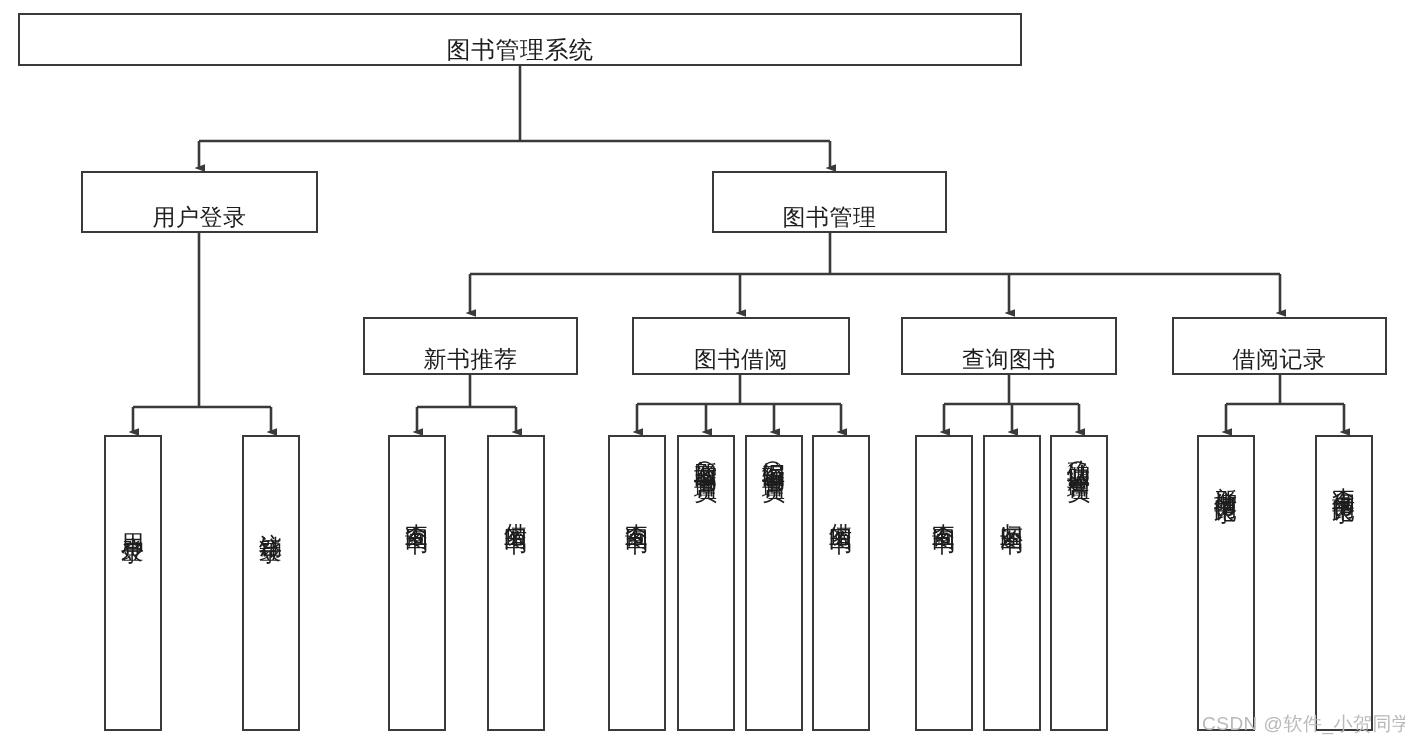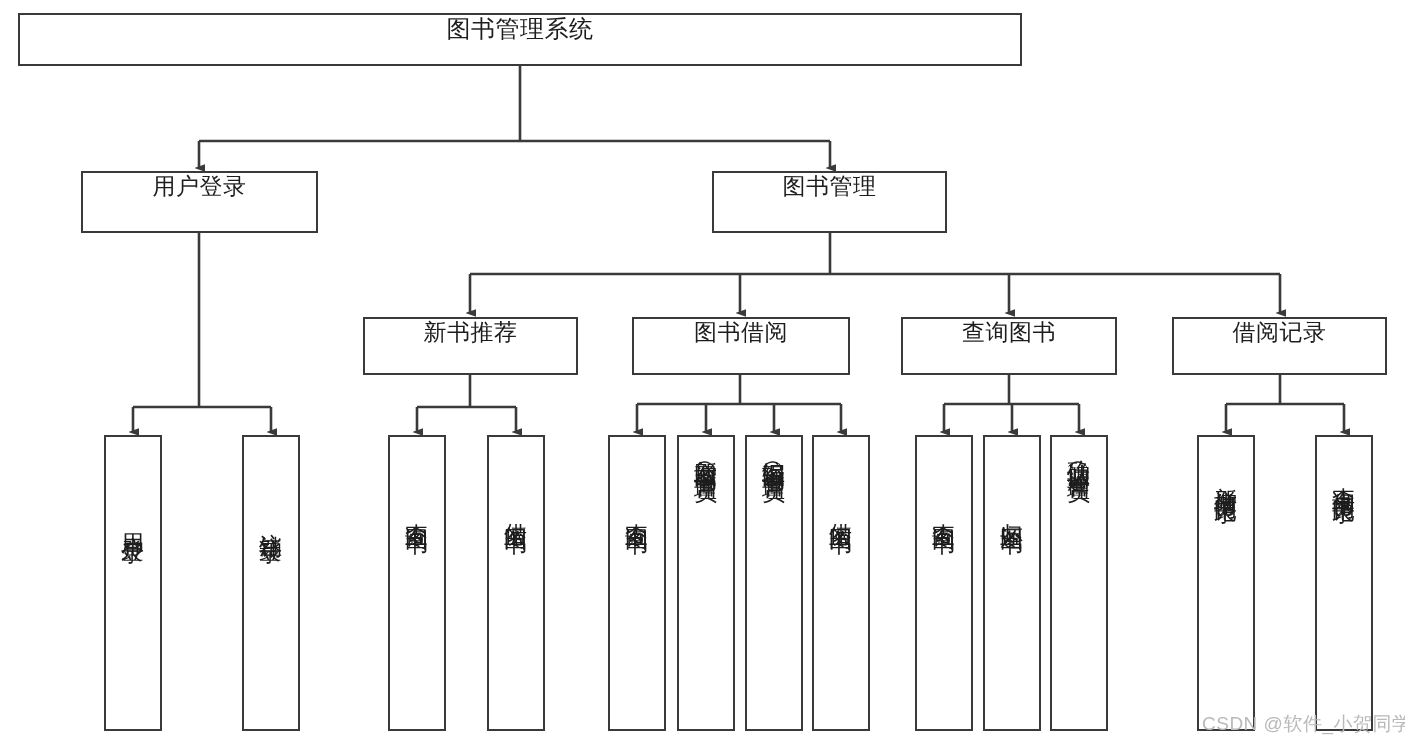--- a/index.html
+++ b/index.html
@@ -26,21 +26,21 @@
     width: 1405px;
     height: 747px;
     pointer-events: none;
   }
   .node {
     position: absolute;
     box-sizing: border-box;
     background: #ffffff;
     border: 2.5px solid #3a3a3a;
     display: flex;
-    align-items: flex-start;
+    align-items: flex-end;
     justify-content: center;
     z-index: 2;
   }
   .node-label {
     color: #1d1d1d;
     line-height: 1.18;
     text-align: center;
     white-space: nowrap;
   }
   

